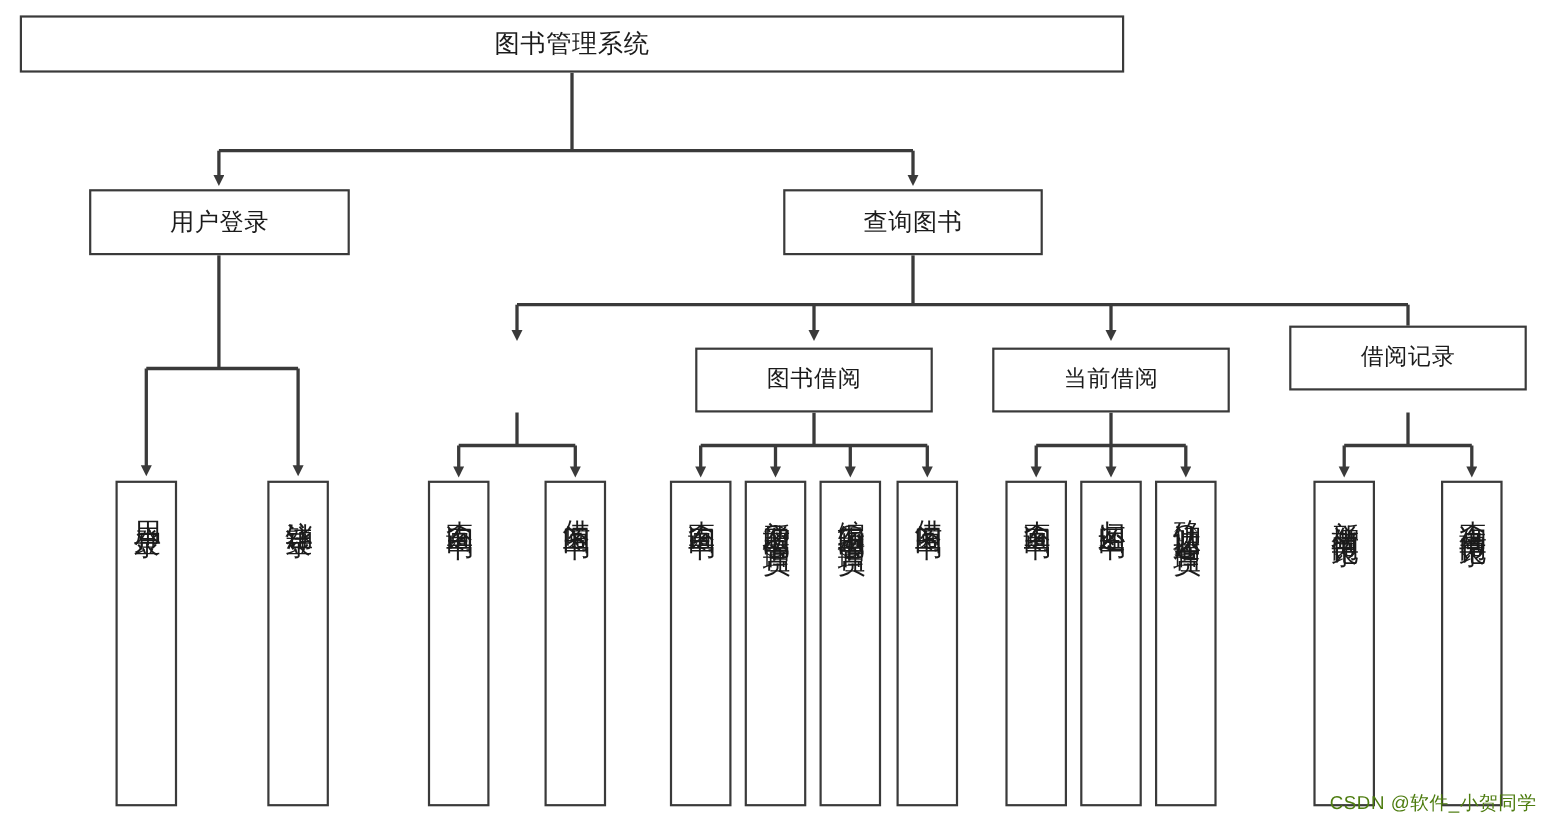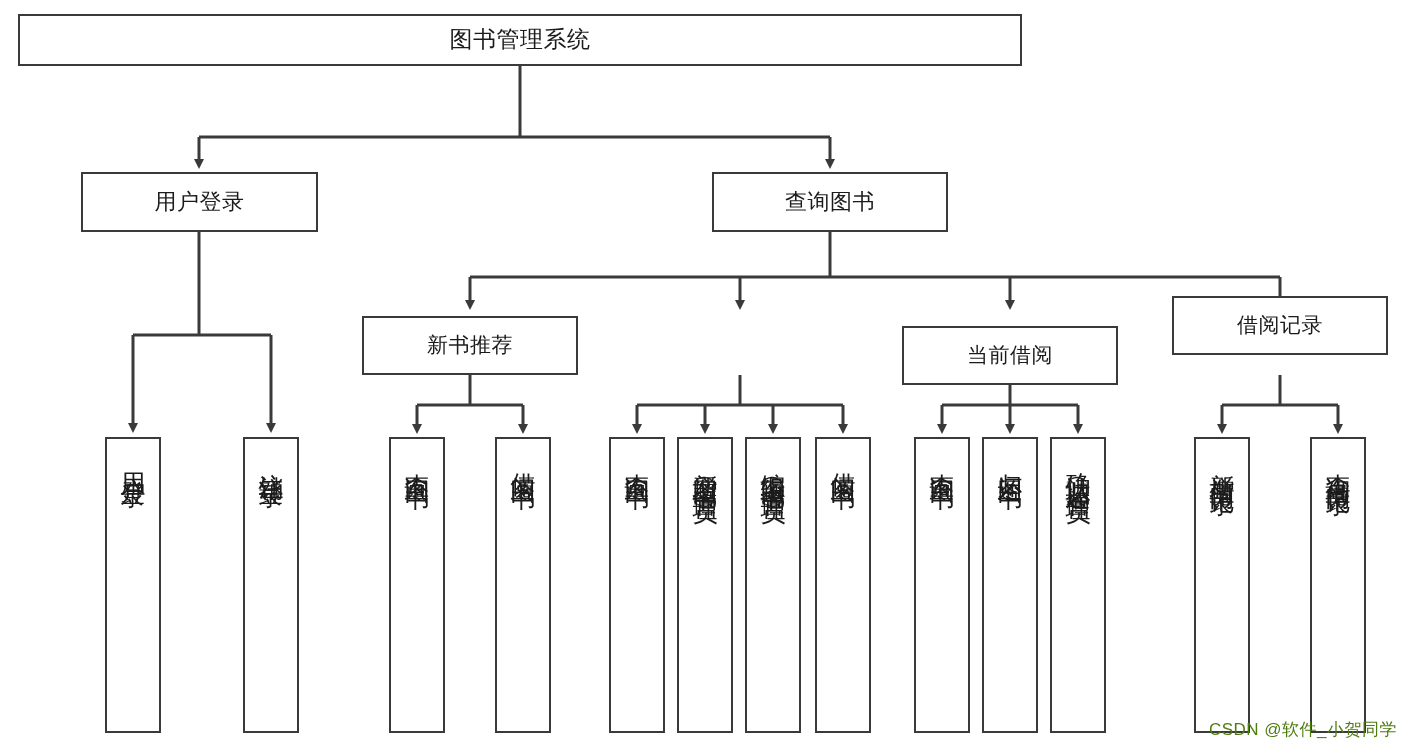--- a/index.html
+++ b/index.html
@@ -134,24 +134,24 @@
     <span class="node-label">图书管理系统</span>
   </div>
 
   <div class="node lvl2" style="left:81px; top:172px; width:237px; height:60px;">
     <span class="node-label">用户登录</span>
   </div>
   <div class="node lvl2" style="left:712px; top:172px; width:236px; height:60px;">
     <span class="node-label">查询图书</span>
   </div>
 
-  <div class="node lvl3" style="left:362px; top:316px; width:216px; height:59px;">
-    <span class="node-label">新书推荐</span>
-  </div>
-  <div class="node lvl3" style="left:902px; top:326px; width:216px; height:59px;">
+  <div class="node lvl3" style="left:632px; top:316px; width:216px; height:59px;">
+    <span class="node-label">图书借阅</span>
+  </div>
+  <div class="node lvl3" style="left:902px; top:316px; width:216px; height:59px;">
     <span class="node-label">当前借阅</span>
   </div>
   <div class="node lvl3" style="left:1172px; top:296px; width:216px; height:59px;">
     <span class="node-label">借阅记录</span>
   </div>
 
   <div class="node leaf" style="left:105px; top:437px; width:56px; height:296px;">
     <span class="node-label">用户登录</span>
   </div>
   <div class="node leaf" style="left:243px; top:437px; width:56px; height:296px;">

